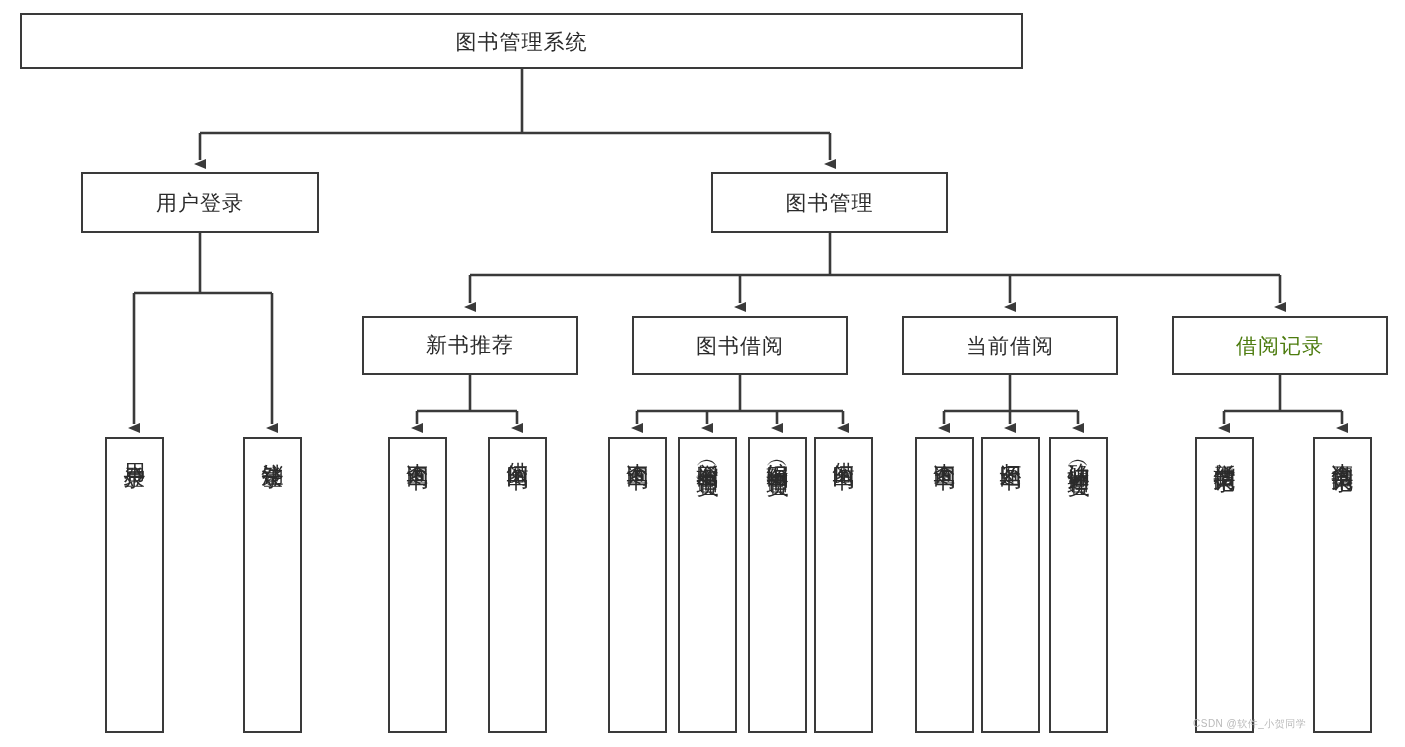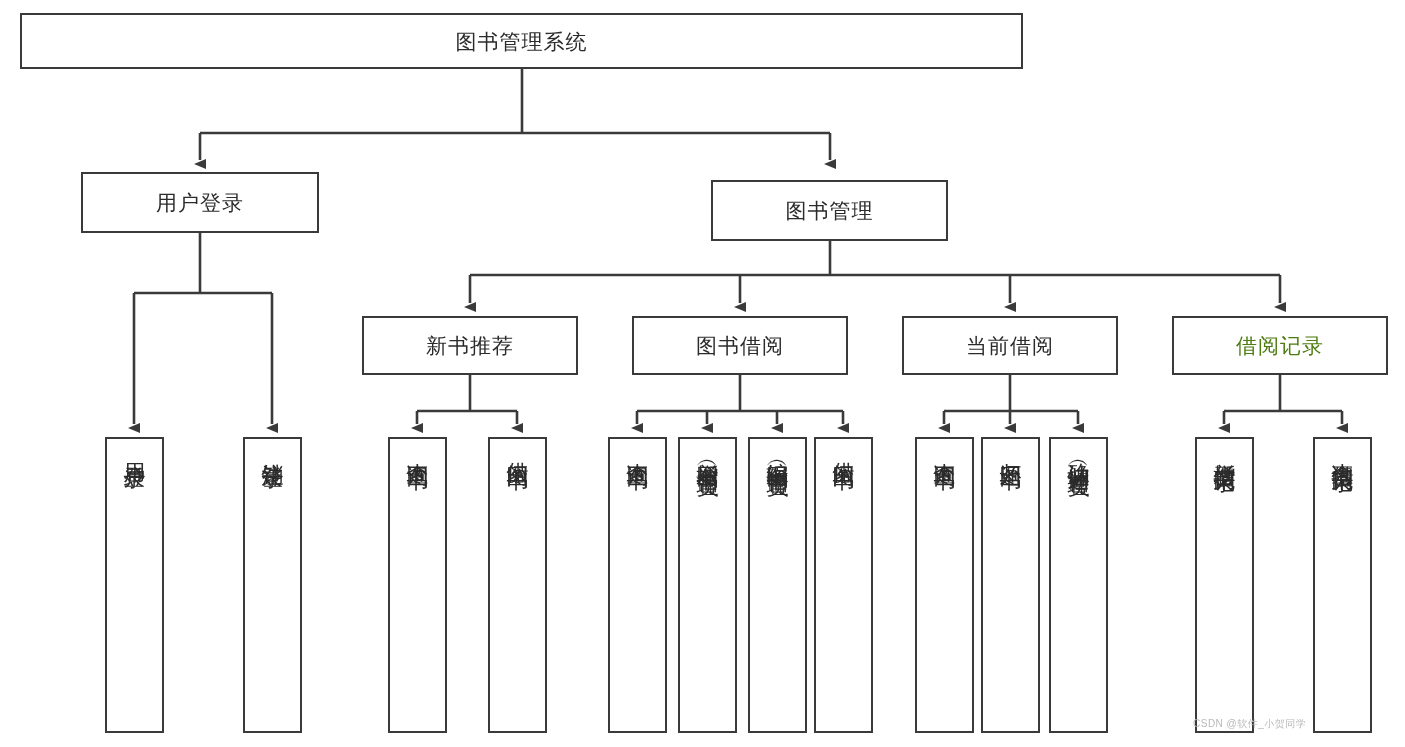--- a/index.html
+++ b/index.html
@@ -123,25 +123,25 @@
     </g>
   </svg>
 
   <div class="node horiz" style="left: 20px; top: 13px; width: 1003px; height: 56px; border-color: rgb(58, 58, 58); color: rgb(43, 43, 43);">
     <span class="label">图书管理系统</span>
   </div>
 
   <div class="node horiz" style="left: 81px; top: 172px; width: 238px; height: 61px; border-color: rgb(58, 58, 58); color: rgb(43, 43, 43);">
     <span class="label">用户登录</span>
   </div>
-  <div class="node horiz" style="left: 711px; top: 172px; width: 237px; height: 61px; border-color: rgb(58, 58, 58); color: rgb(43, 43, 43); margin-top: 8px;">
+  <div class="node horiz" style="left: 711px; top: 172px; width: 237px; height: 61px; border-color: rgb(58, 58, 58); color: rgb(43, 43, 43);">
     <span class="label">图书管理</span>
   </div>
 
-  <div class="node horiz" style="left: 362px; top: 316px; width: 216px; height: 59px; border-color: rgb(58, 58, 58); color: rgb(43, 43, 43);">
+  <div class="node horiz" style="left: 362px; top: 316px; width: 216px; height: 59px; border-color: rgb(58, 58, 58); color: rgb(43, 43, 43); font-family: Liberation Serif, serif;">
     <span class="label">新书推荐</span>
   </div>
   <div class="node horiz" style="left: 902px; top: 316px; width: 216px; height: 59px; border-color: rgb(58, 58, 58); color: rgb(43, 43, 43);">
     <span class="label">当前借阅</span>
   </div>
   <div class="node horiz" style="left: 632px; top: 316px; width: 216px; height: 59px; border-color: rgb(58, 58, 58); color: rgb(43, 43, 43);">
     <span class="label">图书借阅</span>
   </div>
   <div class="node horiz" style="left: 1172px; top: 316px; width: 216px; height: 59px; border-color: rgb(58, 58, 58); color: #4d7c0f;">
     <span class="label">借阅记录</span>

